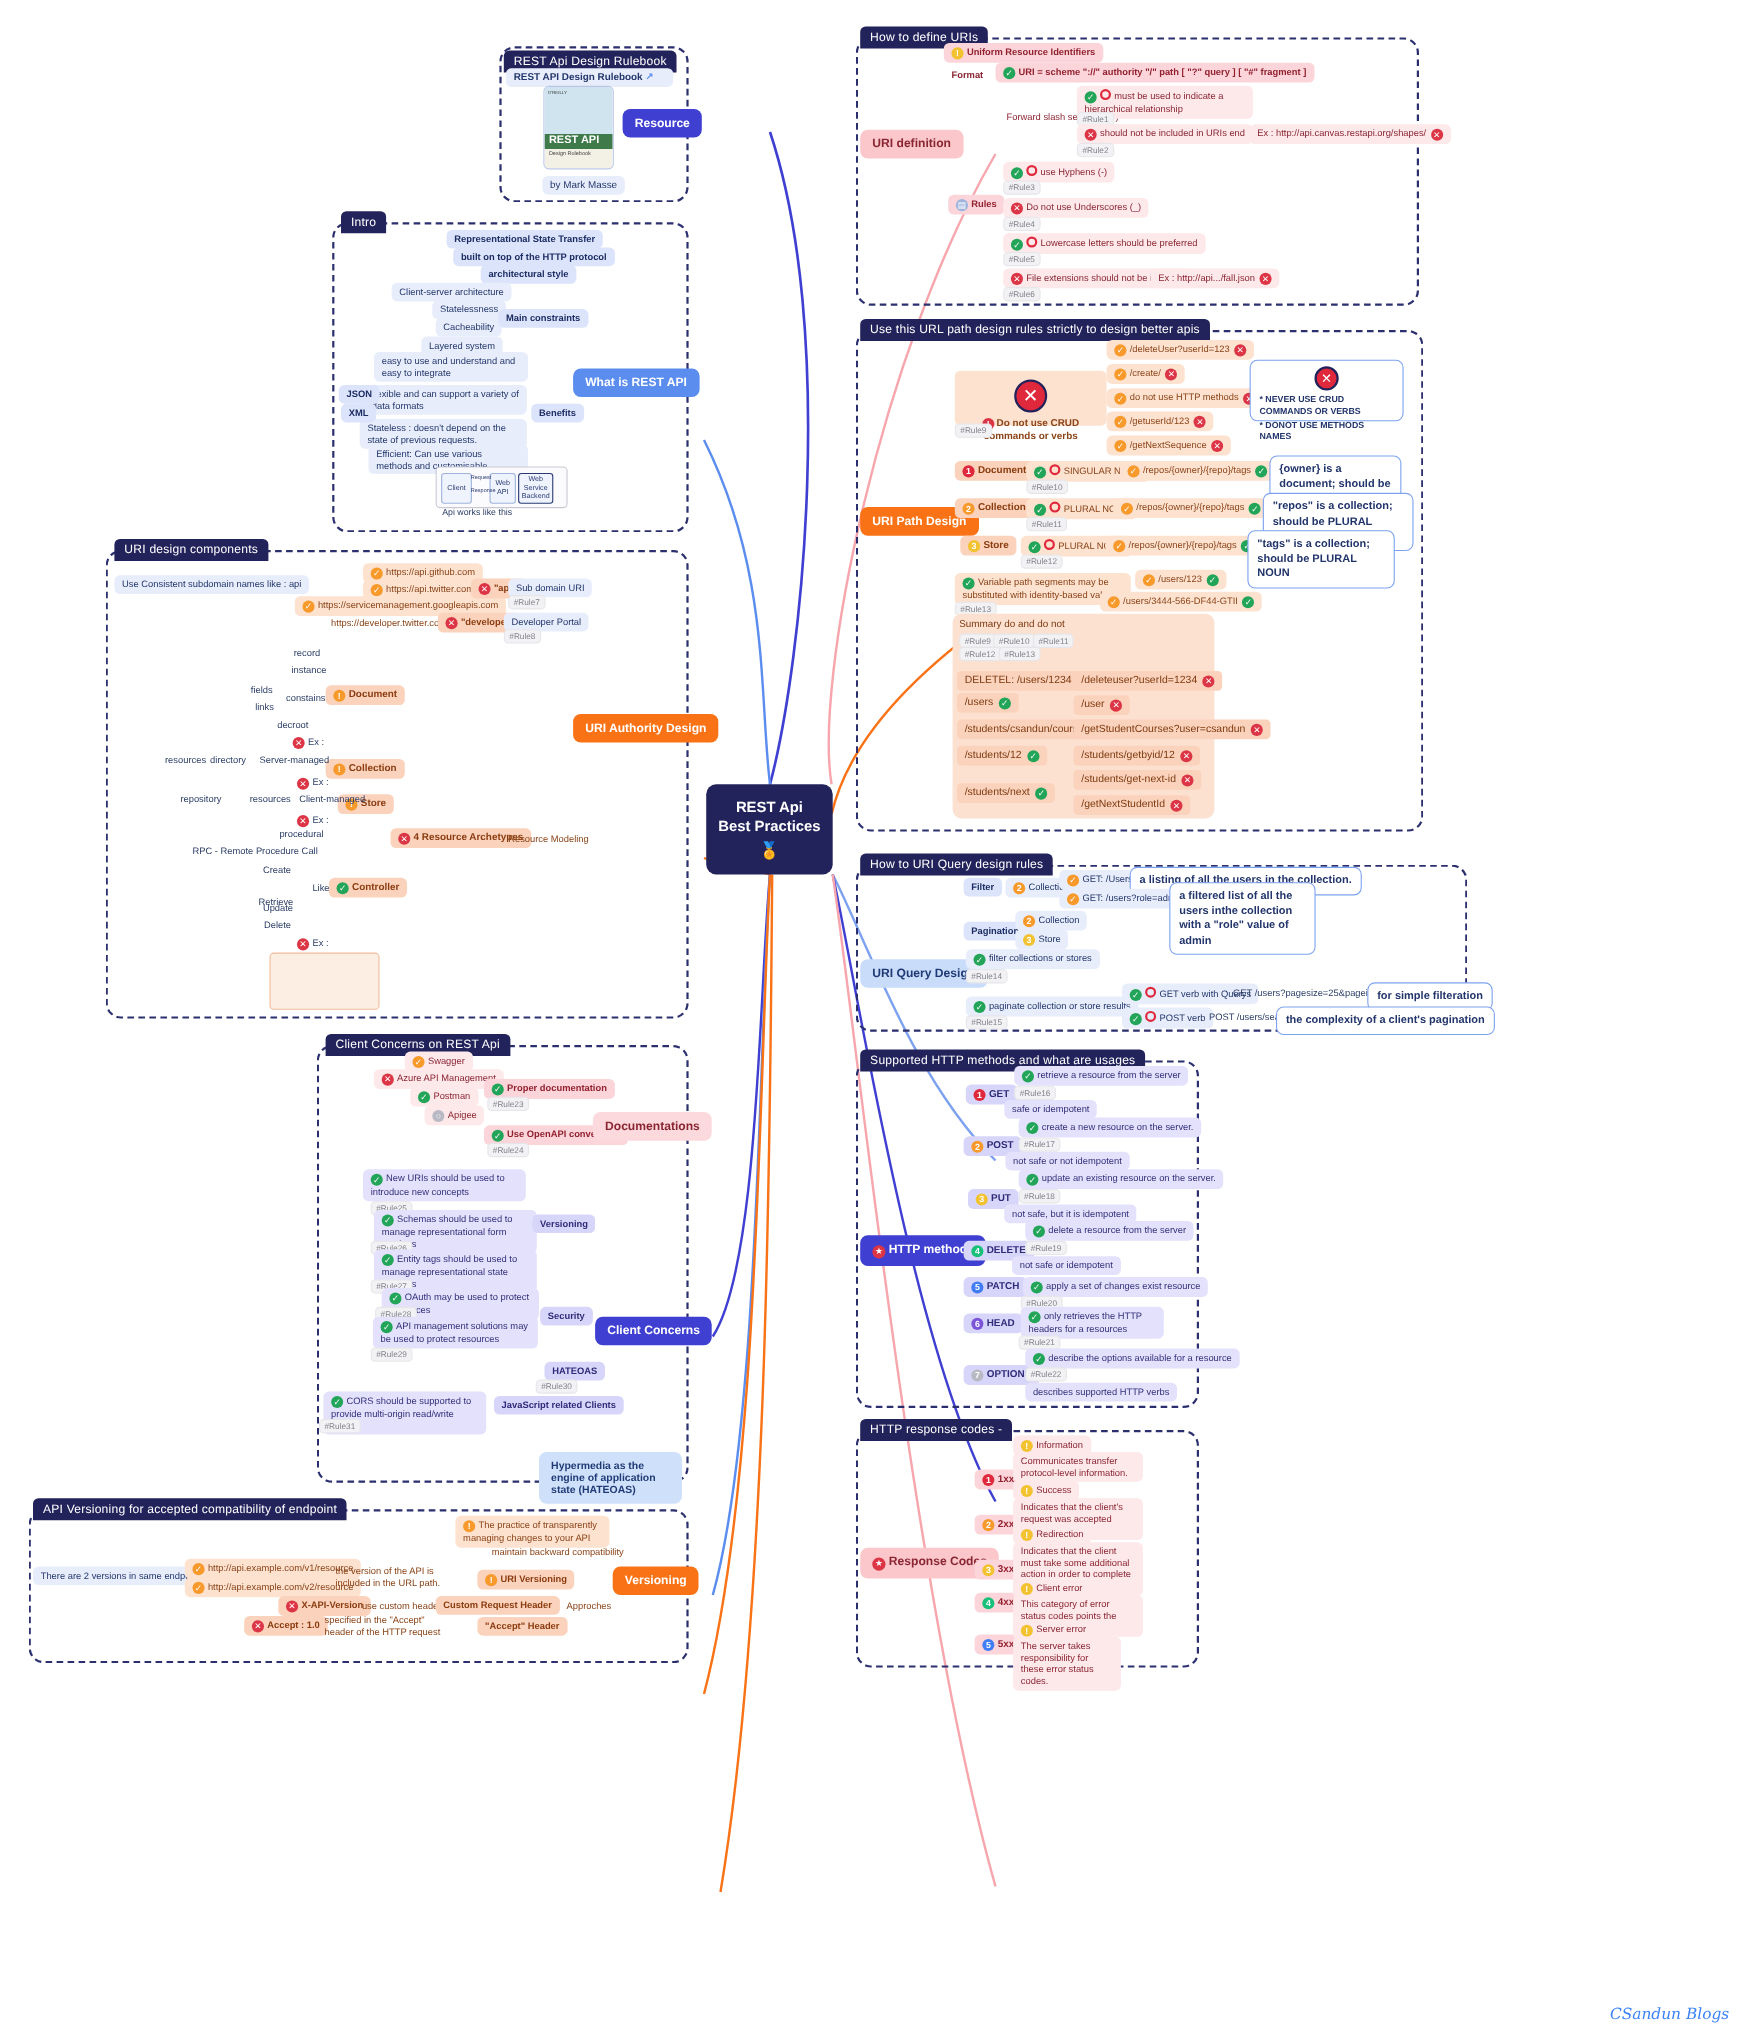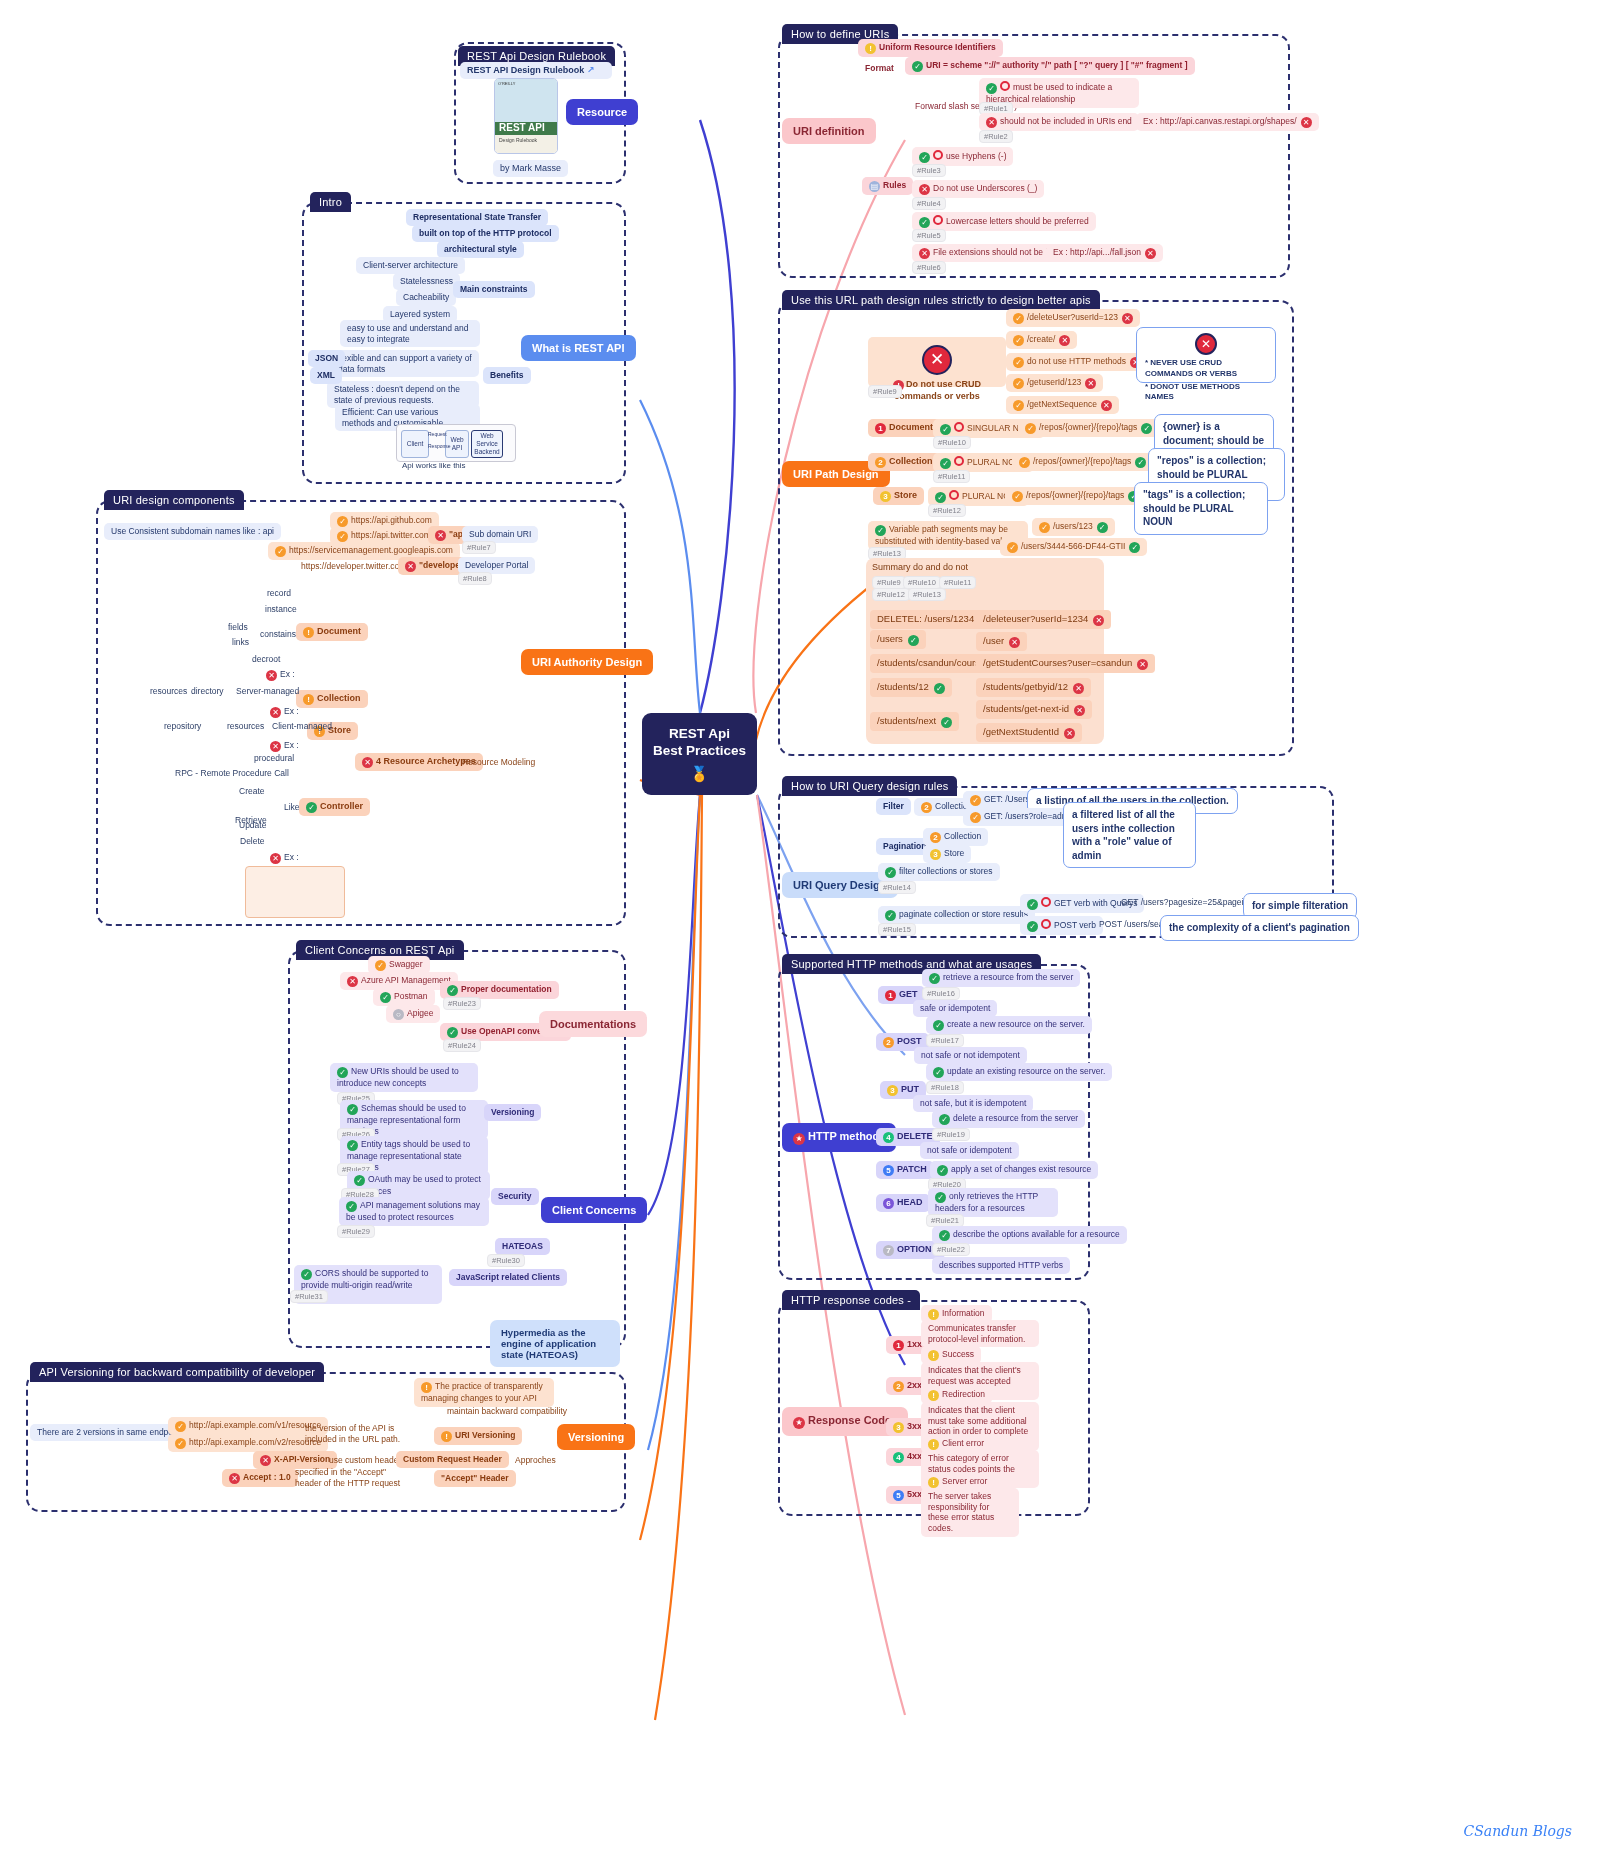--- a/index.html
+++ b/index.html
@@ -224,21 +224,21 @@
   <div class="node p-lavB" style="left:495px;top:1238px;font-size:8.5px;">HATEOAS</div>
   <div class="tag" style="left:487px;top:1254px;">#Rule30</div>
   <div class="node p-lav wrap" style="left:294px;top:1265px;width:148px;font-size:8.5px;"><span class="ico ok">✓</span><span>CORS should be supported to provide multi-origin read/write access</span></div>
   <div class="tag" style="left:290px;top:1290px;">#Rule31</div>
   <div class="node p-lavB" style="left:449px;top:1269px;font-size:8.5px;">JavaScript related Clients</div>
 
   <div class="branch b-indigo" style="left:541px;top:1185px;font-size:11px;">Client Concerns</div>
   <div class="branch b-lblue wrap" style="left:490px;top:1308px;width:130px;font-size:9.5px;white-space:normal;">Hypermedia as the engine of application state (HATEOAS)</div>
 
   <div class="panel" style="left:26px;top:1372px;width:596px;height:136px;"></div>
-  <div class="panel-title" style="left:30px;top:1362px;">API Versioning for backward compatibility of developer</div>
+  <div class="panel-title" style="left:30px;top:1362px;">API Versioning for accepted compatibility of endpoint</div>
 
   <div class="node p-peach wrap" style="left:414px;top:1378px;width:140px;font-size:8.5px;"><span class="ico warn">!</span><span>The practice of transparently managing changes to your API</span></div>
   <div class="node p-plainorange" style="left:440px;top:1403px;font-size:8.5px;">maintain backward compatibility</div>
   <div class="node p-blue" style="left:30px;top:1424px;font-size:8.5px;">There are 2 versions in same endpoint</div>
   <div class="node p-peach" style="left:168px;top:1417px;font-size:8.5px;"><span class="ico warn">✓</span><span>http://api.example.com/v1/resource</span></div>
   <div class="node p-peach" style="left:168px;top:1434px;font-size:8.5px;"><span class="ico warn">✓</span><span>http://api.example.com/v2/resource</span></div>
   <div class="node p-plainorange wrap" style="left:298px;top:1420px;width:126px;font-size:8.5px;">the version of the API is included in the URL path.</div>
   <div class="node p-peachB" style="left:434px;top:1427px;font-size:8.5px;"><span class="ico warn">!</span><span>URI Versioning</span></div>
   <div class="node p-peachB" style="left:253px;top:1451px;font-size:8.5px;"><span class="ico bad">✕</span><span>X-API-Version</span></div>
   <div class="node p-plainorange" style="left:322px;top:1452px;font-size:8.5px;">use custom header name</div>

